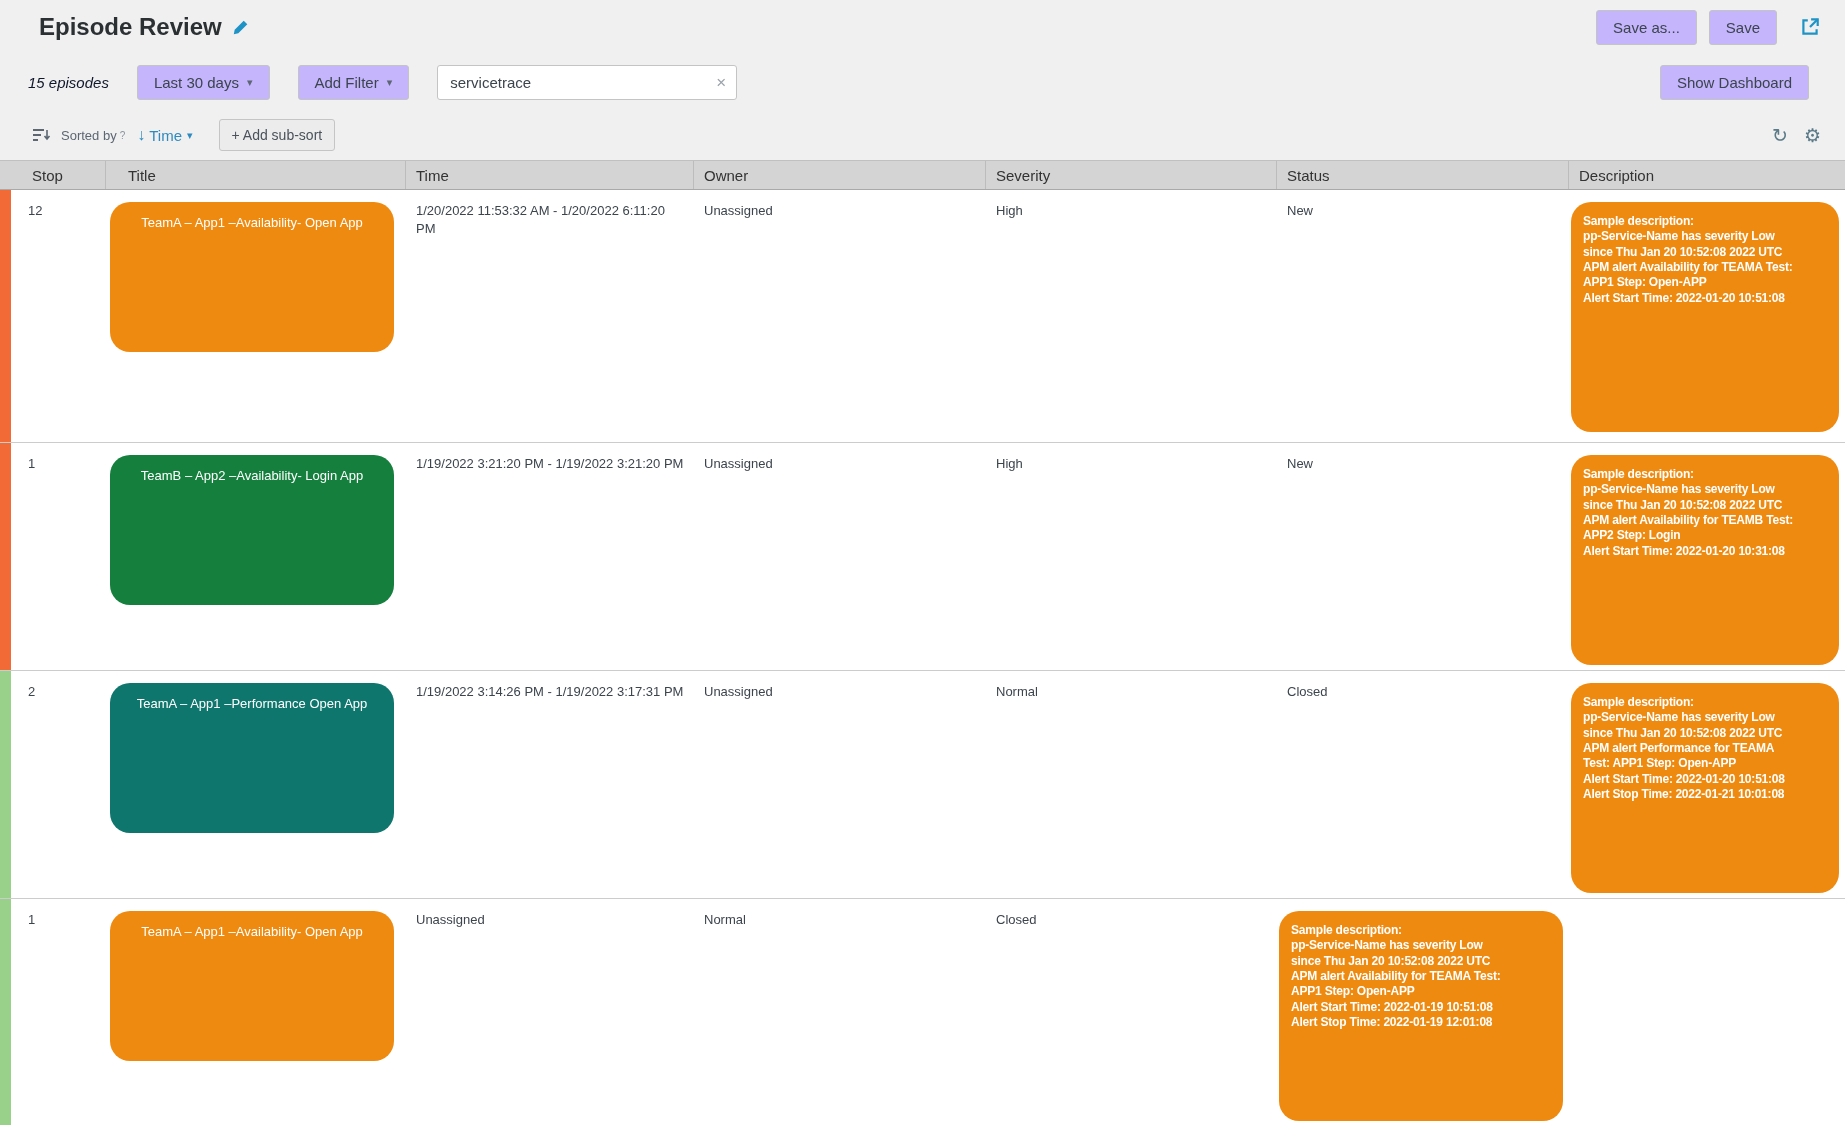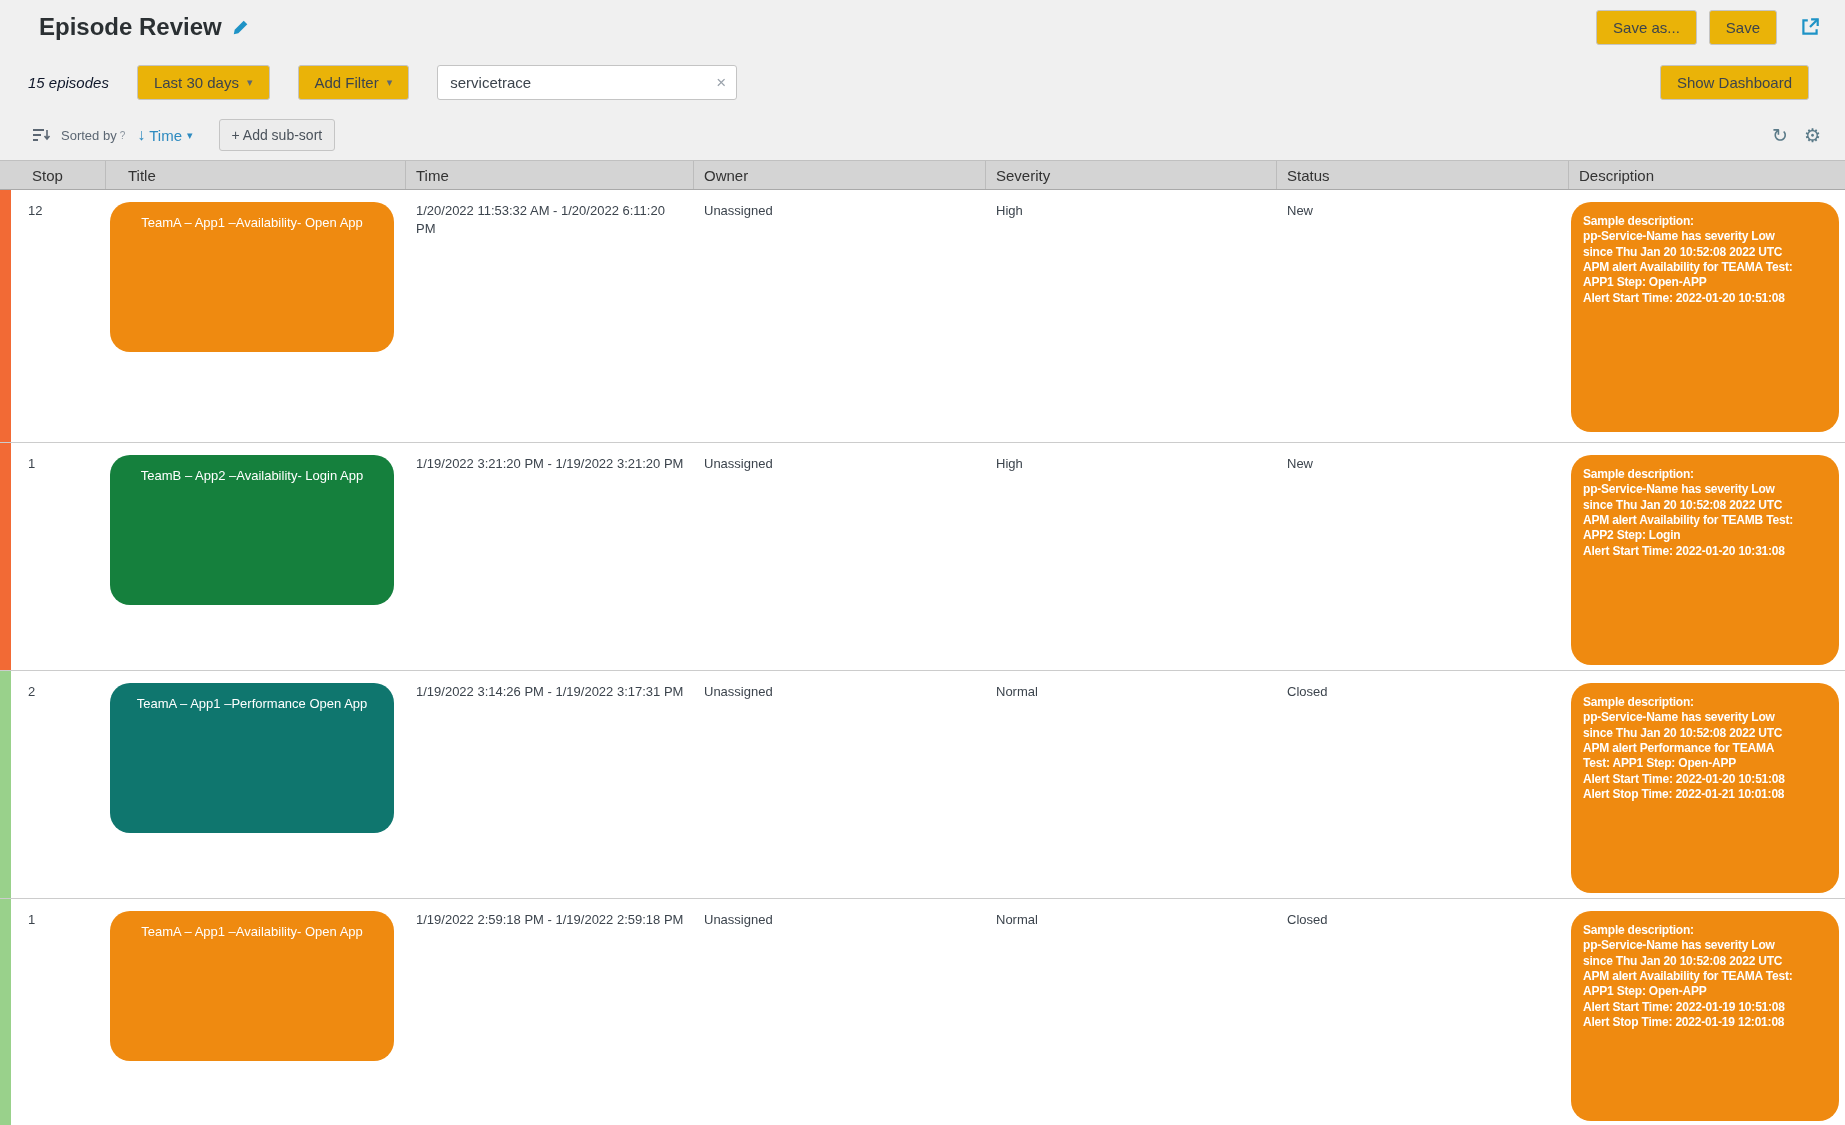--- a/index.html
+++ b/index.html
@@ -18,21 +18,21 @@
     display: flex; align-items: center;
     padding: 0 24px 0 39px;
   }
   .title-wrap { display: flex; align-items: center; gap: 10px; }
   .page-title { font-size: 24px; font-weight: bold; color: #2b3033; }
   .pencil-icon { display: inline-flex; cursor: pointer; }
   .topbar-actions { margin-left: auto; display: flex; align-items: center; gap: 12px; }
   .btn {
     display: inline-flex; align-items: center; justify-content: center; gap: 8px;
     height: 35px; padding: 0 16px;
-    background: #eab308; border: 1px solid #c4c4c4; border-radius: 3px;
+    background: #c4b5fd; border: 1px solid #c4c4c4; border-radius: 3px;
     font-size: 15px; color: #3c444d; cursor: pointer;
     font-family: "Liberation Sans", sans-serif;
   }
   .maximize-icon { display: inline-flex; margin-left: 10px; cursor: pointer; }
 
   
   .filterbar {
     height: 56px;
     display: flex; align-items: center; gap: 28px;
     padding: 0 36px 0 28px;
@@ -253,21 +253,20 @@
 Alert Stop Time: 2022-01-21 10:01:08</div>
       </div>
     </div>
 
     <div class="trow std">
       <div class="sev-strip" style="background: rgb(153, 209, 139);"></div>
       <div class="cell cell-count">1</div>
       <div>
         <div class="title-blob" style="background: rgb(239, 138, 16);">TeamA – App1 –Availability- Open App</div>
       </div>
-      <div class="cell">1/19/2022 2:59:18 PM - 1/19/2022 2:59:18 PM</div>
       <div class="cell">Unassigned</div>
       <div class="cell">Normal</div>
       <div class="cell">Closed</div>
       <div>
         <div class="desc-blob" style="background: rgb(239, 138, 16);">Sample description:
 pp-Service-Name has severity Low
 since Thu Jan 20 10:52:08 2022 UTC
 APM alert Availability for TEAMA Test:
 APP1 Step: Open-APP
 Alert Start Time: 2022-01-19 10:51:08

